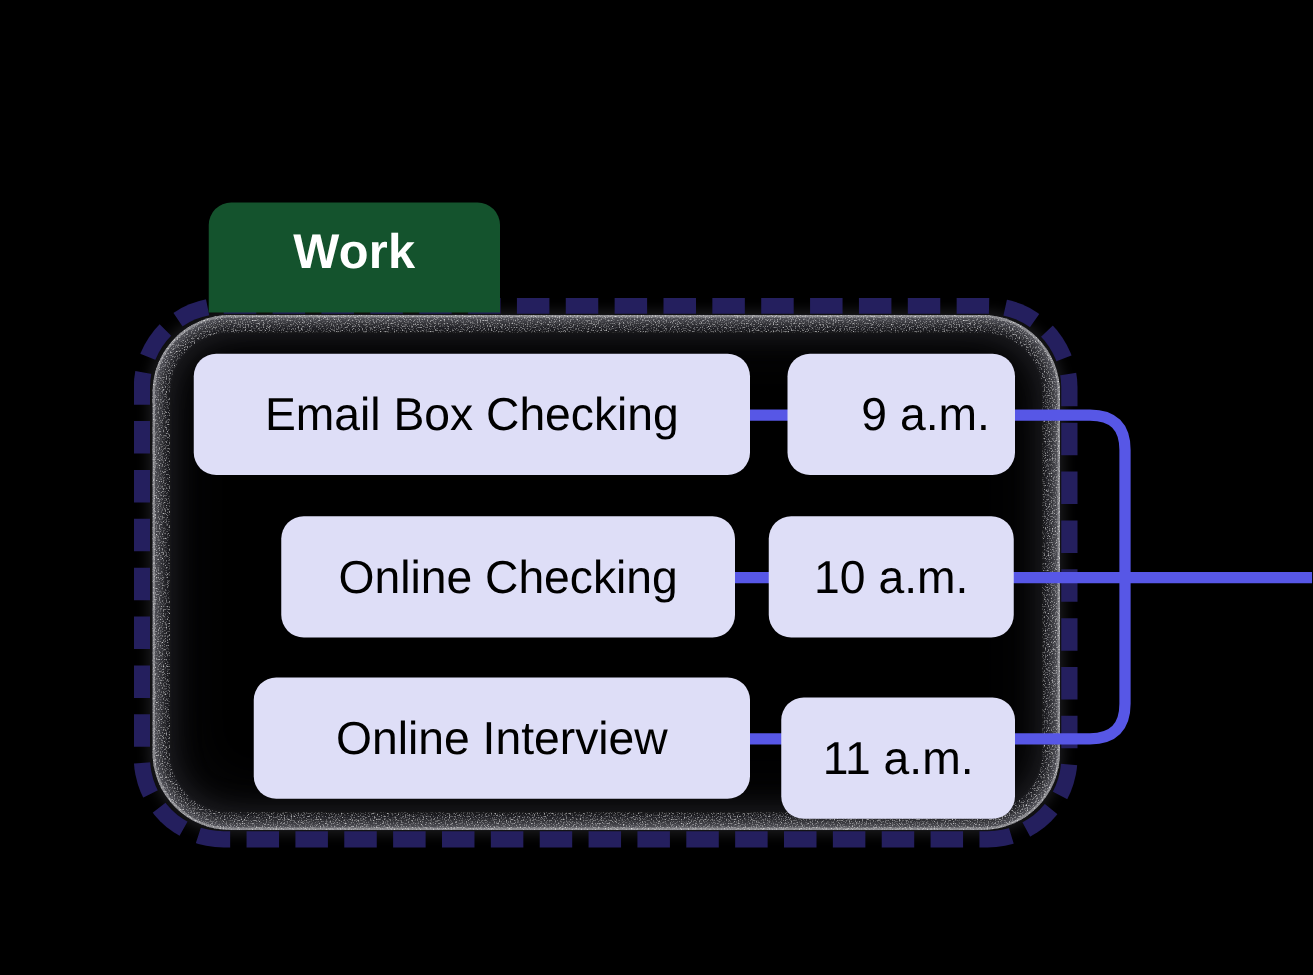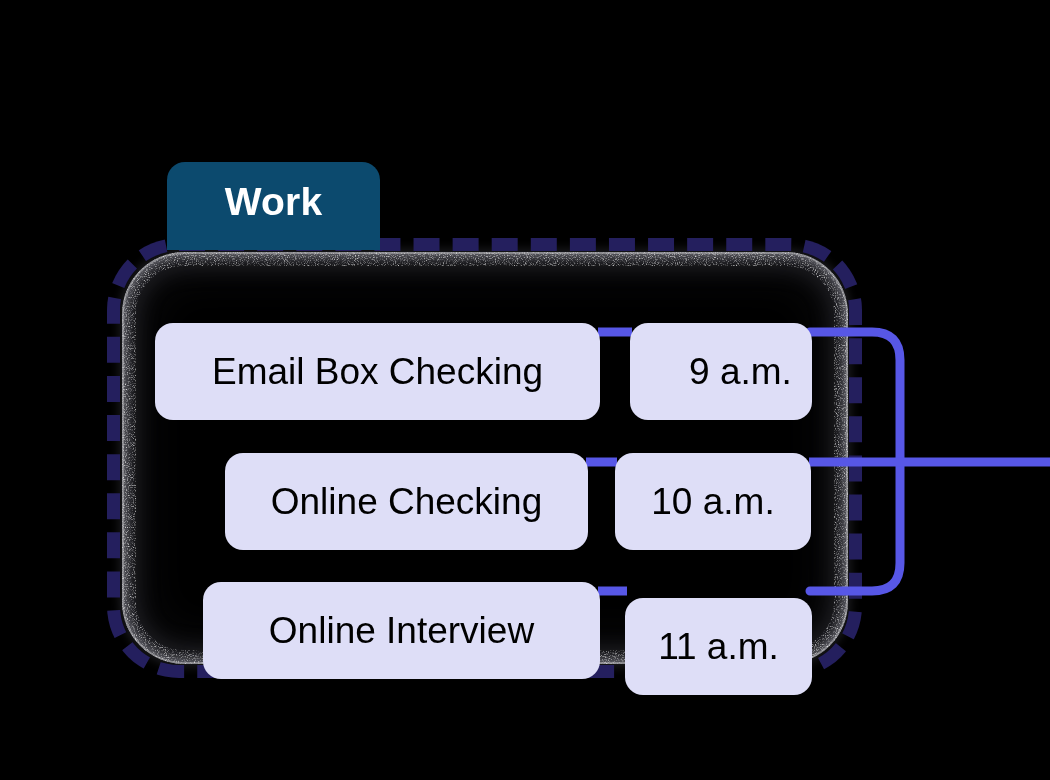--- a/index.html
+++ b/index.html
@@ -59,23 +59,23 @@
     z-index: 2;
     pointer-events: none;
     opacity: 0.85;
   }
 
   
   .tab {
     position: absolute;
     left: 167px;
     top: 162px;
-    width: 213px;
+    width: 233px;
     height: 88px;
-    background: #0c4a6e;
+    background: #14532d;
     border-radius: 18px 18px 0 0;
     z-index: 4;
     display: flex;
     align-items: flex-start;
     justify-content: center;
     padding-top: 20px;
     box-sizing: border-box;
   }
   .tab-label {
     color: #FFFFFF;
@@ -88,21 +88,20 @@
   
   .pill {
     position: absolute;
     background: #DEDEF7;
     border-radius: 18px;
     z-index: 6;
     display: flex;
     align-items: center;
     justify-content: center;
     box-sizing: border-box;
-    margin-top: 40px;
   }
   .pill-label {
     color: #000000;
     font-size: 37px;
     font-weight: 400;
     white-space: nowrap;
     line-height: 1;
   }
 
   .task-1 { left: 155px; top: 283px; width: 445px; height: 97px; }

